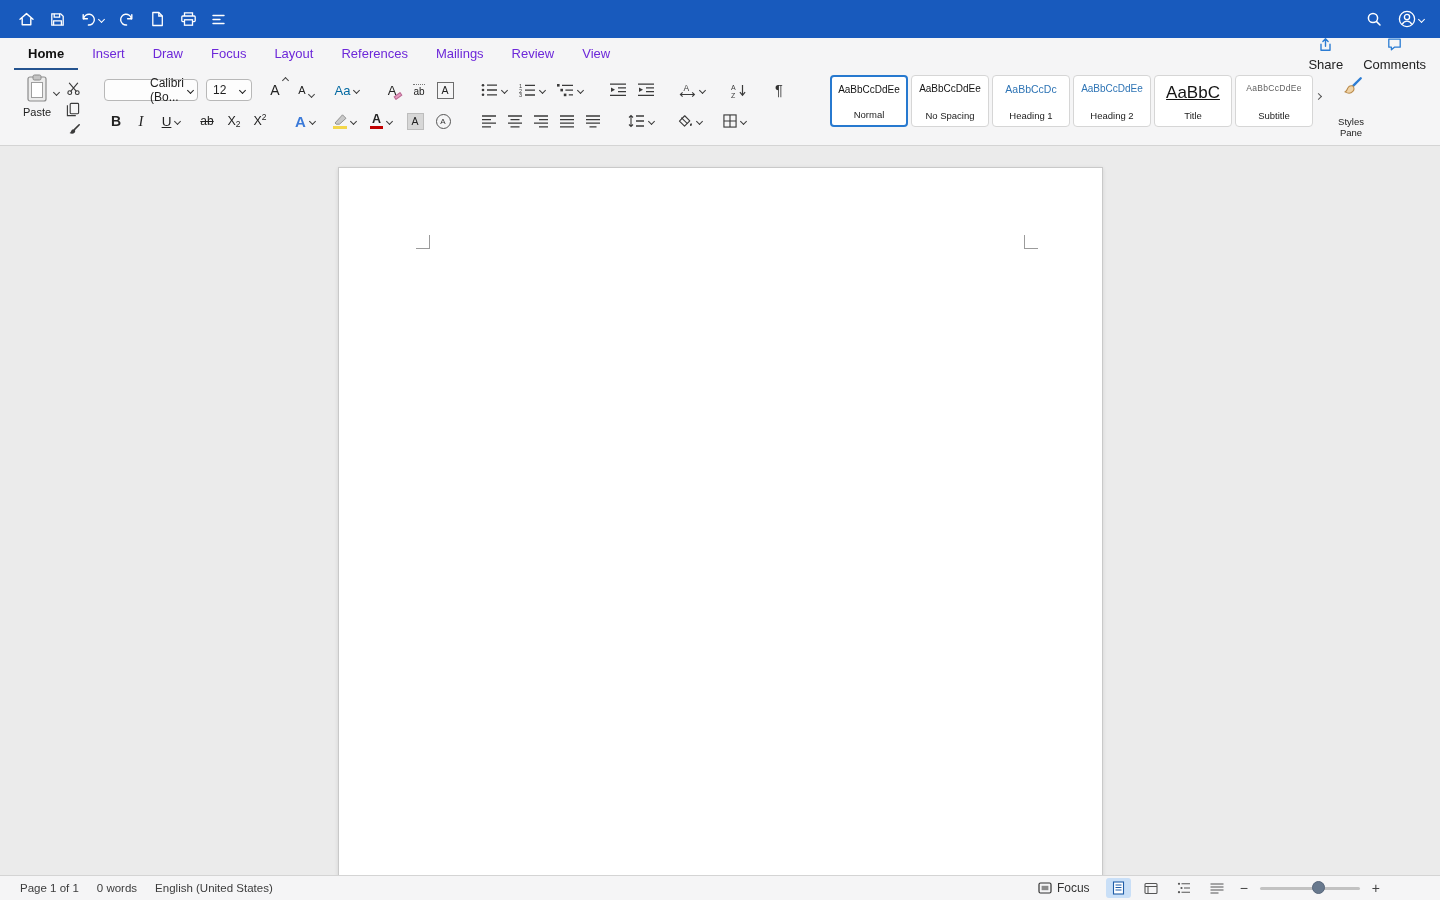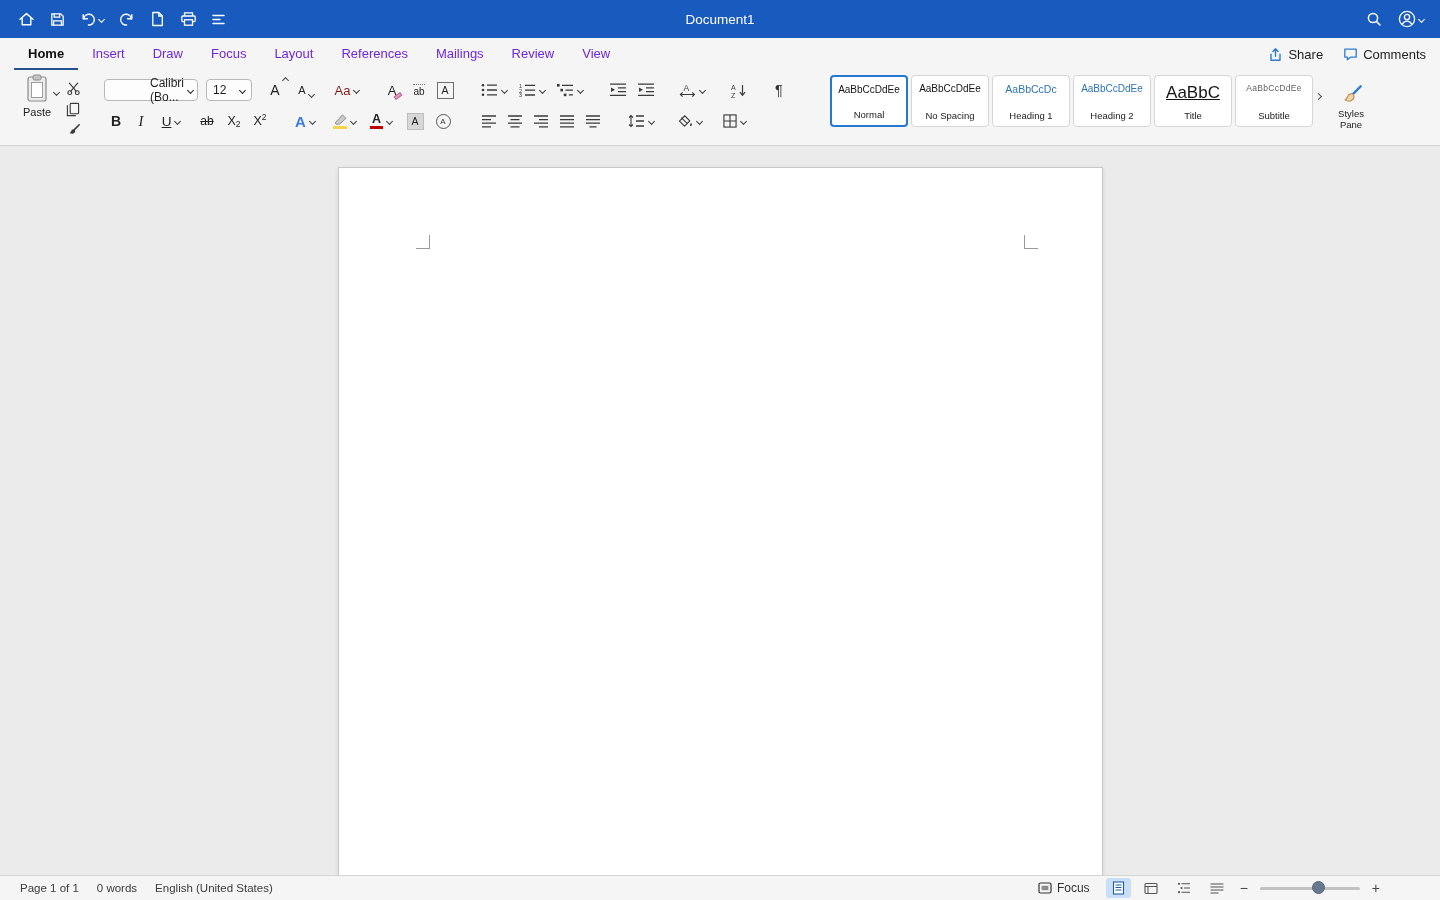--- a/index.html
+++ b/index.html
@@ -15,21 +15,21 @@
   .tb-right { position:absolute; right:16px; display:flex; align-items:center; gap:16px; color:#fff; }
 
   .chev { width:5px; height:5px; border-right:1.3px solid currentColor; border-bottom:1.3px solid currentColor; transform:rotate(45deg); display:inline-block; flex:0 0 auto; }
   .chev-right { transform:rotate(-45deg); }
 
   
   .tabbar { height:32px; background:#f5f5f6; display:flex; align-items:stretch; padding-left:14px; position:relative; }
   .tab { display:flex; align-items:center; padding:0 14px; font-size:13px; color:#6d28d9; border-bottom:2.5px solid transparent; }
   .tab.active { font-weight:bold; color:#0f0f0f; border-bottom-color:#24538f; }
   .tab-actions { position:absolute; right:14px; top:0; bottom:0; display:flex; align-items:center; gap:20px; }
-  .action { display:flex; align-items:center; gap:5px; font-size:13px; color:#222; }
+  .action { display:flex; align-items:center; gap:5px; font-size:13px; color:#222;flex-direction:column; }
 
   
   .ribbon { position:relative; height:76px; background:#f5f5f6; border-bottom:1px solid #d4d4d4; color:#3d3d3d; }
   .rc { position:absolute; display:flex; align-items:center; justify-content:center; height:22px; border-radius:3px; color:#3a3a3a; }
   .rc .chev { margin-left:4px; }
   .row1 { top:9px; } .row2 { top:40px; }
   .select { border:1px solid #b8b8b8; background:#fdfdfd; border-radius:4px; justify-content:space-between; padding:0 6px; font-size:12px; color:#1f1f1f; }
 
   .paste { left:14px; top:4px; width:46px; height:66px; position:absolute; display:flex; flex-direction:column; align-items:center; justify-content:flex-start; border-radius:4px; }
   .paste-label { font-size:11px; color:#222; margin-top:3px; }
@@ -46,40 +46,40 @@
   .fc-wrap { display:flex; flex-direction:column; align-items:center; line-height:1; }
   .fc-a { font-size:12.5px; font-weight:bold; color:#222; }
   .fc-bar { width:13px; height:3px; margin-top:1px; }
   .boxed { width:17px; height:17px; border:1px solid #6d6d6d; display:flex; align-items:center; justify-content:center; font-size:10.5px; color:#222; }
   .shaded { width:17px; height:17px; background:#d7d7d7; border:1px solid #bdbdbd; display:flex; align-items:center; justify-content:center; font-size:10.5px; color:#222; }
   .circled { width:15px; height:15px; border:1.4px solid #555; border-radius:50%; display:flex; align-items:center; justify-content:center; font-size:8px; color:#333; }
   .grow-wrap { position:relative; font-size:14px; color:#222; }
   .grow-mark { position:absolute; top:-4px; right:-8px; width:5px; height:5px; border-left:1.3px solid #444; border-top:1.3px solid #444; transform:rotate(45deg); }
   .shrink-wrap { position:relative; font-size:11px; color:#222; }
   .shrink-mark { position:absolute; bottom:-1px; right:-8px; width:5px; height:5px; border-right:1.3px solid #444; border-bottom:1.3px solid #444; transform:rotate(45deg); }
-  .case-a { font-size:13px; color:#7f1d1d; }
+  .case-a { font-size:13px; color:#0369a1; }
   .clear-wrap { position:relative; font-size:13px; color:#222; }
   .clear-eraser { position:absolute; width:8px; height:4px; background:#e79cc0; border:0.5px solid #b96e96; right:-6px; bottom:0; transform:rotate(-35deg); }
   .phonetic { font-size:10px; color:#222; border-top:1.5px dotted #777; padding-top:1px; }
   .pilcrow { font-size:14.5px; color:#333; }
   .hl-wrap { display:flex; flex-direction:column; align-items:center; line-height:1; }
   .hl-bar { width:14px; height:3px; margin-top:1px; }
 
   
   .gallery { position:absolute; left:830px; top:5px; display:flex; gap:3px; }
   .style-card { width:78px; height:52px; background:#ffffff; border:1px solid #d6d6d6; border-radius:4px; display:flex; flex-direction:column; align-items:center; justify-content:space-between; padding:7px 2px 5px; }
   .style-card.selected { border:2px solid #2779cf; }
   .sc-preview { font-size:10px; color:#141414; white-space:nowrap; overflow:hidden; }
   .sc-name { font-size:9.5px; color:#1c1c1c; }
   .sc-h1 .sc-preview { color:#2e74b5; font-size:10.5px; }
   .sc-h2 .sc-preview { color:#2e74b5; font-size:10px; }
   .sc-title .sc-preview { font-size:17px;text-decoration:underline; }
   .sc-subtitle .sc-preview { font-size:8.5px; color:#5f5f5f; letter-spacing:.3px; }
   .gallery-more { position:absolute; left:1316px; top:24px; color:#555; }
-  .styles-pane { position:absolute; left:1328px; top:5px; width:46px; height:64px; display:flex; flex-direction:column; align-items:center; justify-content:center; border-radius:4px; }
+  .styles-pane { position:absolute; left:1328px; top:5px; width:46px; height:64px; display:flex; flex-direction:column; align-items:center; justify-content:space-between; border-radius:4px; }
   .styles-pane-label { font-size:9.5px; color:#222; text-align:center; line-height:1.15; }
 
   
   .docarea { height:729px; background:#ebebeb; overflow:hidden; position:relative; }
   .page { width:765px; height:745px; margin:21px auto 0; background:#ffffff; border:1px solid #c9c9c9; box-shadow:0 1px 4px rgba(0,0,0,.10); position:relative; }
   .crop { position:absolute; width:14px; height:14px; }
   .crop-l { left:77px; top:67px; border-right:1px solid #9b9b9b; border-bottom:1px solid #9b9b9b; }
   .crop-r { left:685px; top:67px; border-left:1px solid #9b9b9b; border-bottom:1px solid #9b9b9b; }
 
   
@@ -134,21 +134,20 @@
           <rect x="1.8" y="5" width="13.4" height="5.6" rx="1" fill="none" stroke="currentColor" stroke-width="1.3"></rect>
           <rect x="4.5" y="8.8" width="8" height="5.4" fill="#185abd" stroke="currentColor" stroke-width="1.3"></rect>
         </svg>
     </span>
     <span class="tb-btn">
       <svg width="13" height="11" viewBox="0 0 13 11">
           <path d="M1 1.5h11 M1 5.5h7 M1 9.5h11" fill="none" stroke="currentColor" stroke-width="1.4" stroke-linecap="round"></path>
         </svg>
     </span>
   </div>
-  <div class="tb-title">Document1</div>
   <div class="tb-right">
     <span class="tb-btn">
       <svg width="16" height="16" viewBox="0 0 16 16">
           <circle cx="7" cy="7" r="4.6" fill="none" stroke="currentColor" stroke-width="1.5"></circle>
           <path d="M10.6 10.6 14 14" stroke="currentColor" stroke-width="1.5" stroke-linecap="round"></path>
         </svg>
     </span>
     <span class="tb-btn">
       <svg width="18" height="18" viewBox="0 0 18 18">
           <circle cx="9" cy="9" r="7.6" fill="none" stroke="currentColor" stroke-width="1.3"></circle>

